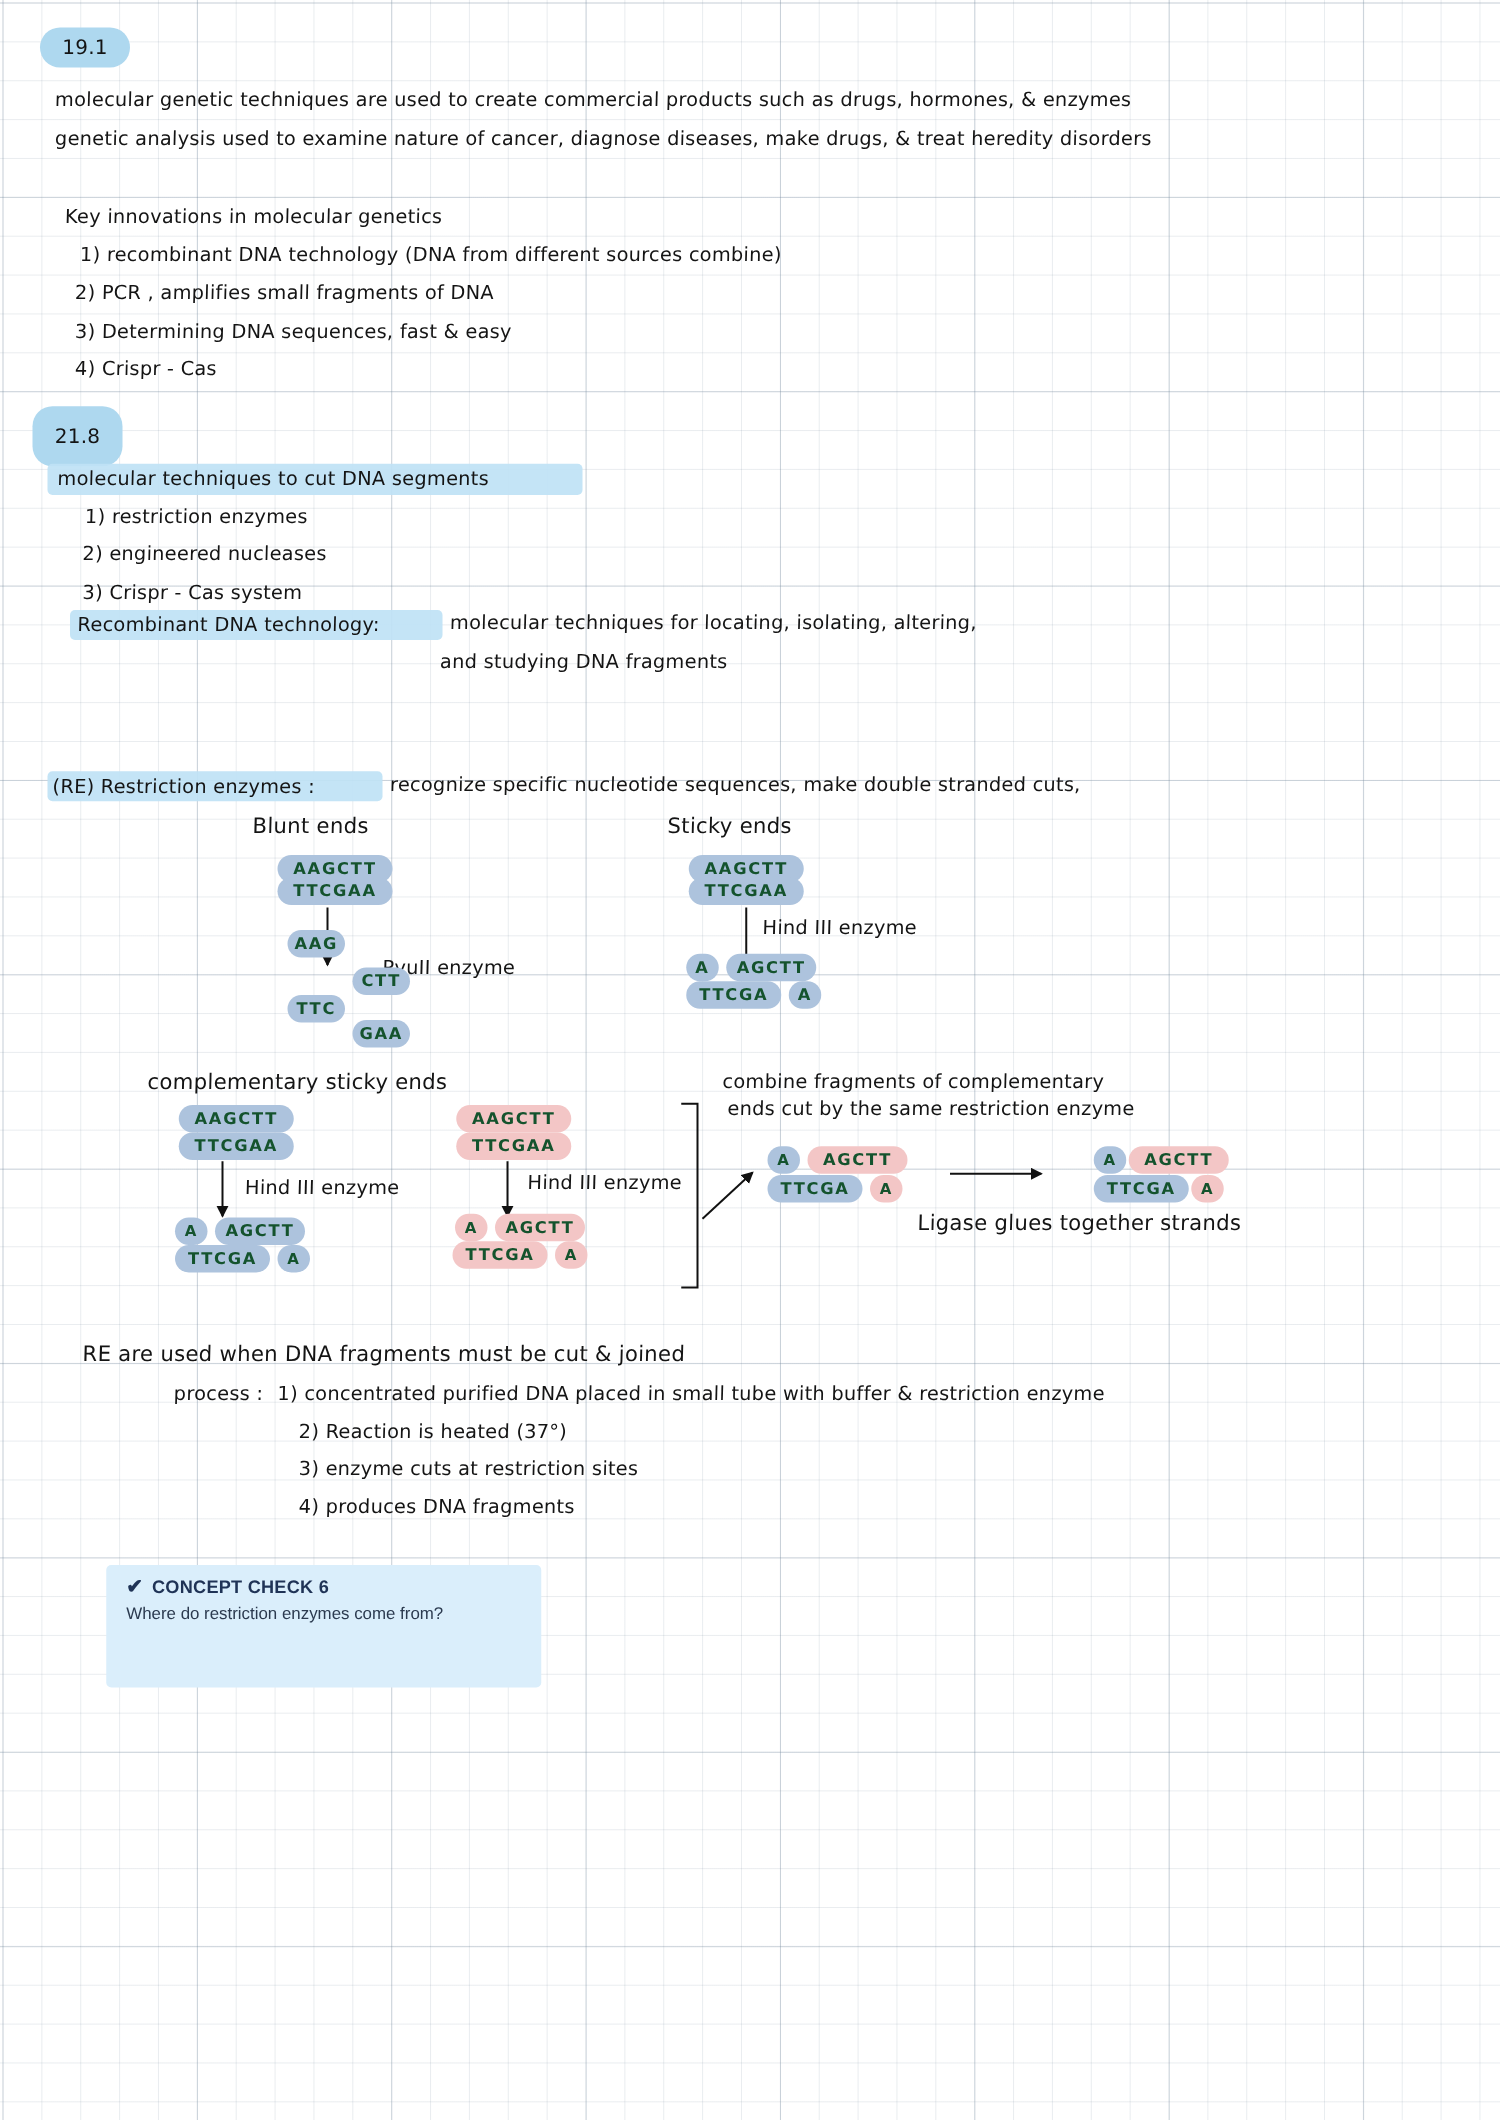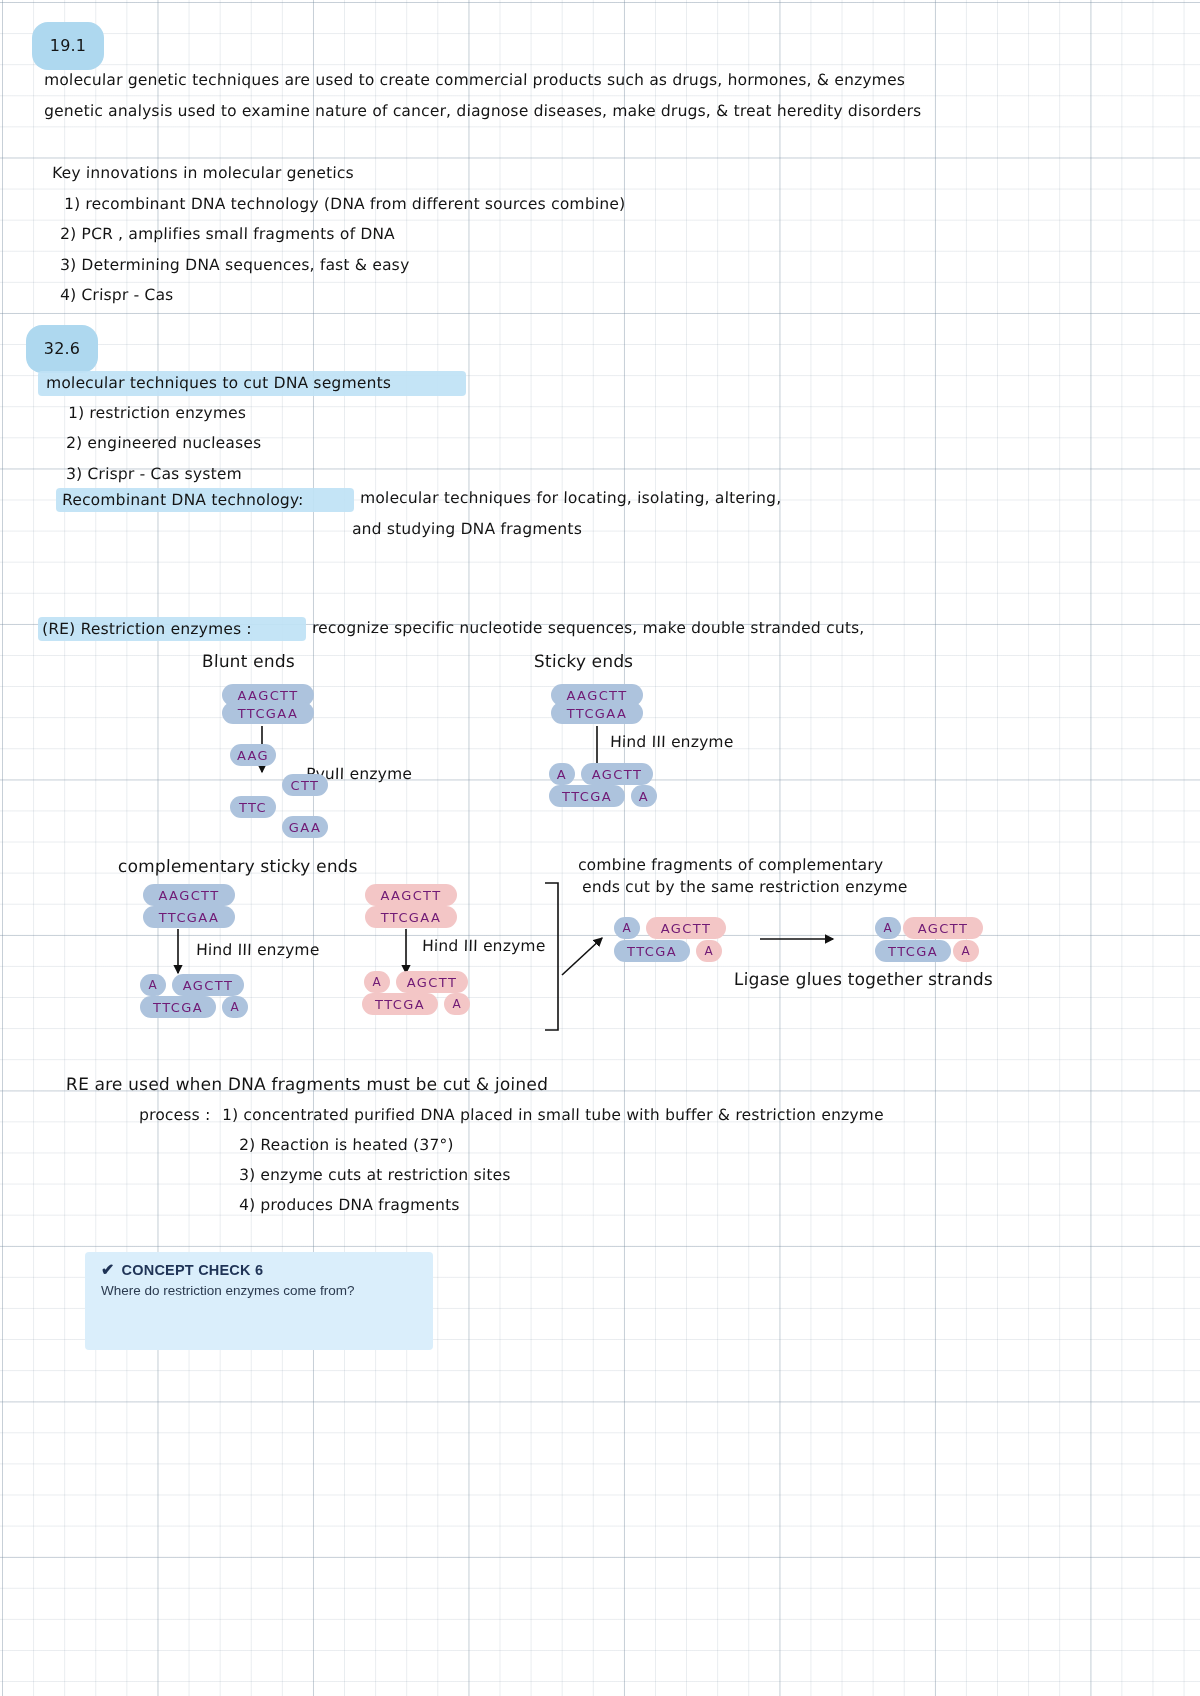--- a/index.html
+++ b/index.html
@@ -68,22 +68,23 @@
   
   .pill {
     position: absolute;
     border-radius: 11px;
     display: flex;
     align-items: center;
     justify-content: center;
     font-family: "DejaVu Sans", sans-serif;
     font-size: 13px;
     letter-spacing: 1.4px;
-    color: #701a75;
+    color: #14532d;
     height: 22px;
+    font-weight: bold;
   }
   .pill.blue { background: #adc3dd; }
   .pill.pink { background: #f3c6c6; }
   .pill.xs { font-size: 12px; letter-spacing: 1px; }
 
   
   .svg-layer {
     position: absolute;
     left: 0; top: 0;
     width: 1200px;
@@ -151,36 +152,36 @@
 
     <line x1="406" y1="929" x2="406" y2="973" stroke="#111" stroke-width="1.6" marker-end="url(#ah)"></line>
 
     <path d="M545,883 L558,883 L558,1030 L545,1030" fill="none" stroke="#111" stroke-width="1.6"></path>
 
     <line x1="562" y1="975" x2="602" y2="938" stroke="#111" stroke-width="1.6" marker-end="url(#ah)"></line>
 
     <line x1="760" y1="939" x2="833" y2="939" stroke="#111" stroke-width="1.6" marker-end="url(#ah)"></line>
   </svg>
 
-  <div class="chip" style="left:32px; top:22px; width:72px; height:48px;">
+  <div class="chip" style="left:32px; top:22px; width:72px; height:32px;">
     <span class="hw">19.1</span>
   </div>
 
   <div class="hw" style="left:44px; top:72px;">molecular genetic techniques are used to create  commercial products such as drugs, hormones, &amp; enzymes</div>
   <div class="hw" style="left:44px; top:103px;">genetic analysis used to examine nature of cancer, diagnose diseases, make drugs, &amp; treat heredity disorders</div>
 
   <div class="hw" style="left:52px; top:165px;">Key innovations in molecular genetics</div>
 
   <div class="hw" style="left:64px; top:196px;">1) recombinant DNA technology  (DNA from different sources combine)</div>
   <div class="hw" style="left:60px; top:226px;">2) PCR , amplifies small fragments of DNA</div>
   <div class="hw" style="left:60px; top:257px;">3) Determining DNA sequences, fast &amp; easy</div>
   <div class="hw" style="left:60px; top:287px;">4) Crispr - Cas</div>
 
   <div class="chip" style="left:26px; top:325px; width:72px; height:48px;">
-    <span class="hw">32.6</span>
+    <span class="hw">21.8</span>
   </div>
 
   <div class="hl" style="left:38px; top:371px; width:428px; height:25px;"></div>
   <div class="hw" style="left:46px; top:375px;">molecular techniques to cut DNA segments</div>
 
   <div class="hw" style="left:68px; top:405px;">1) restriction enzymes</div>
   <div class="hw" style="left:66px; top:435px;">2) engineered nucleases</div>
   <div class="hw" style="left:66px; top:466px;">3) Crispr - Cas system</div>
 
   <div class="hl" style="left:56px; top:488px; width:298px; height:24px;"></div>

